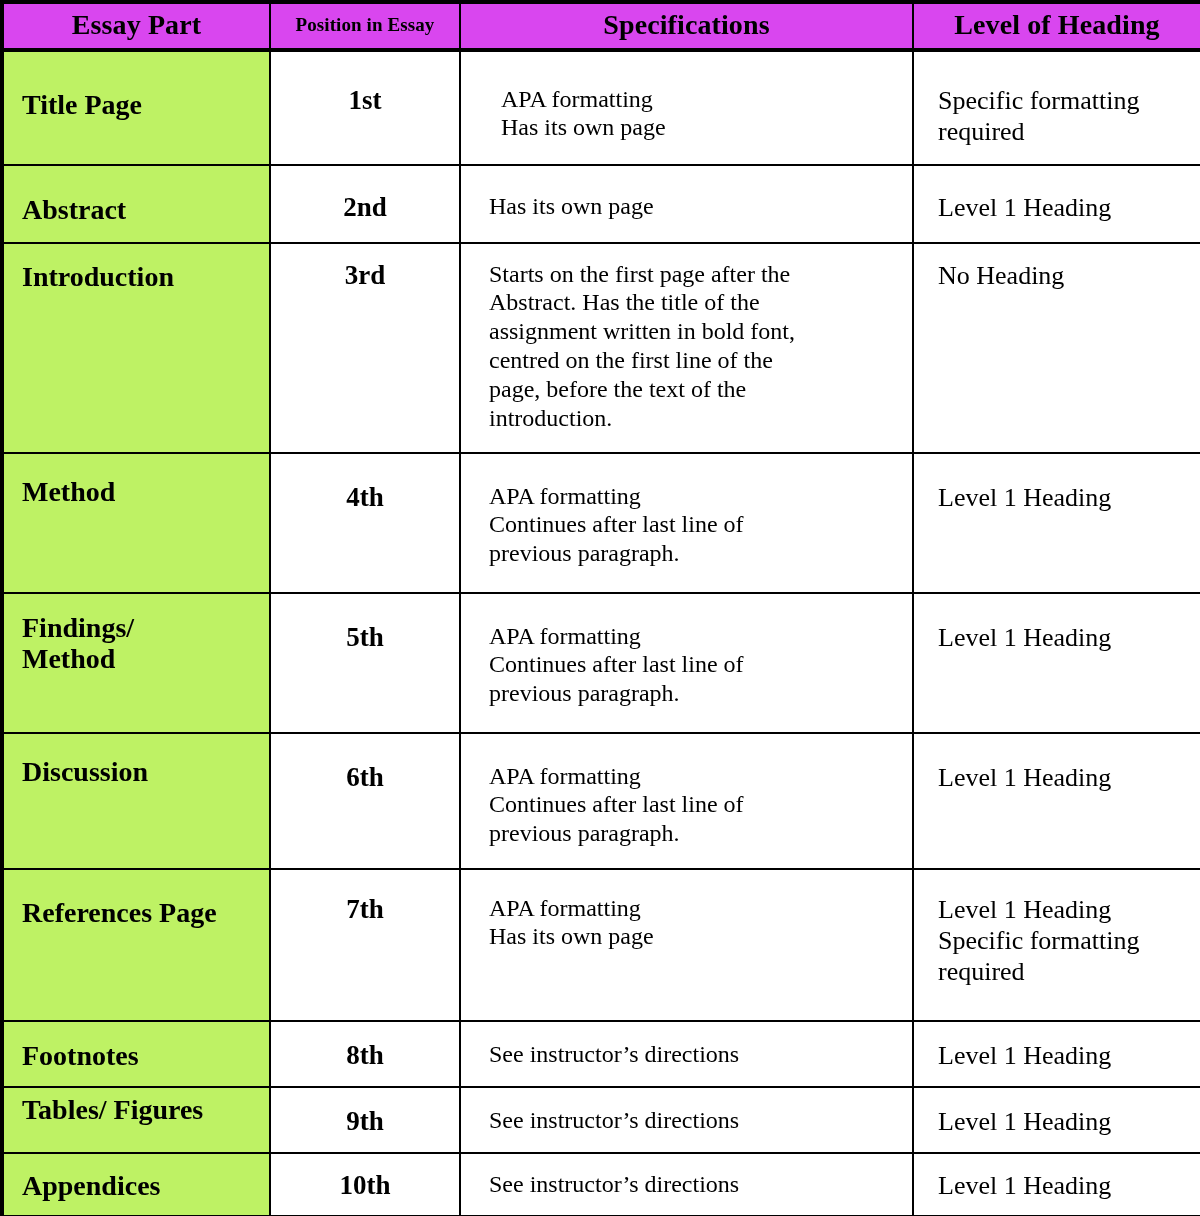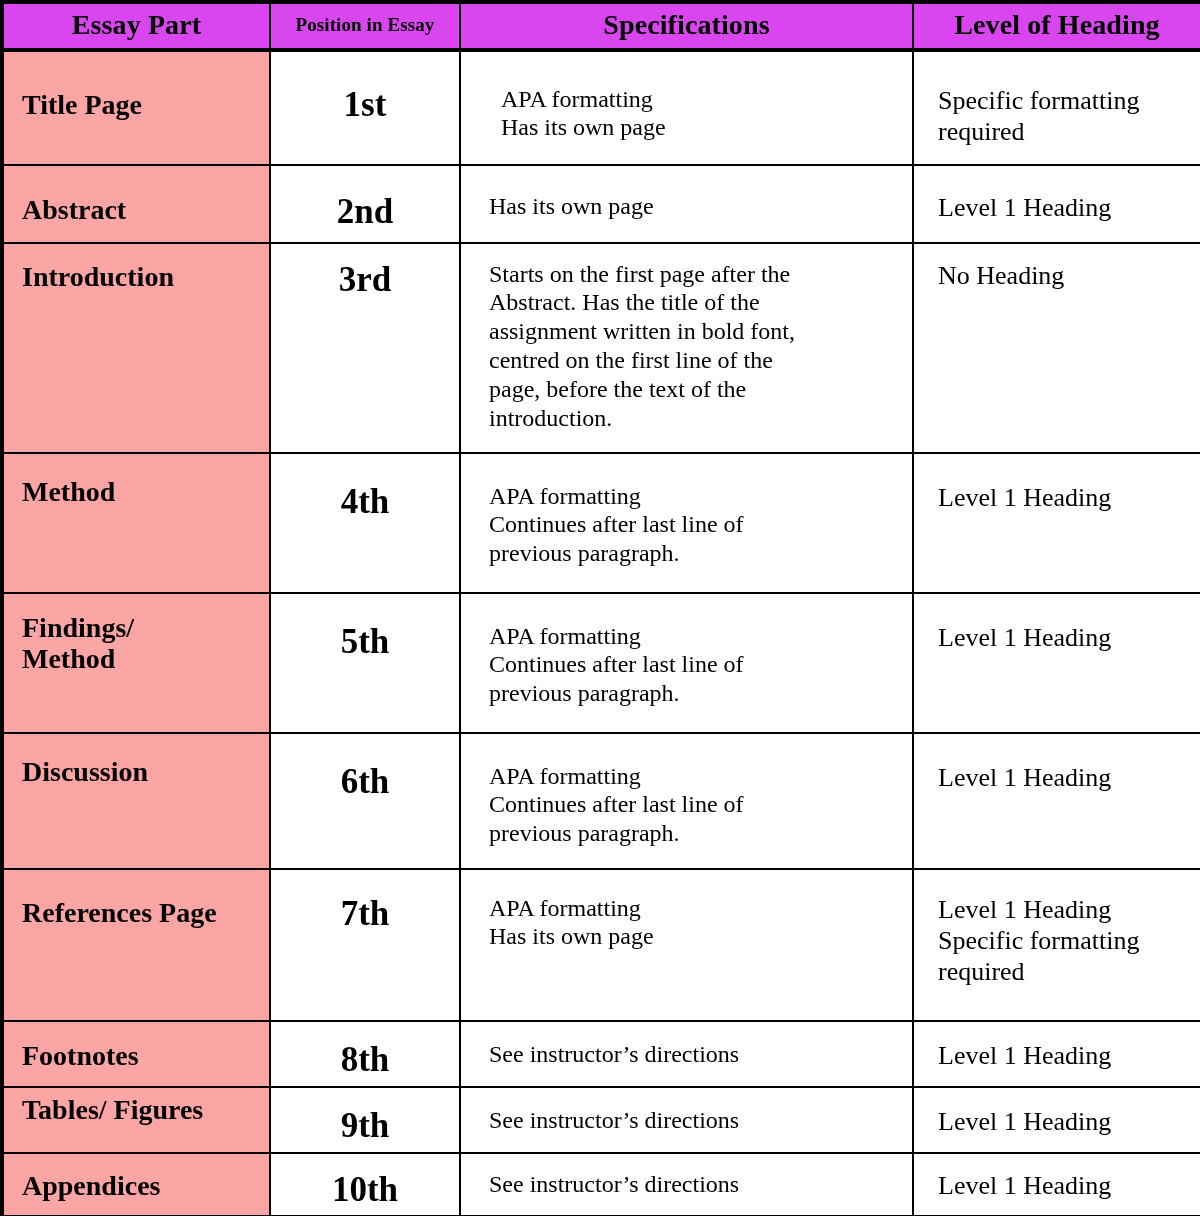--- a/index.html
+++ b/index.html
@@ -54,33 +54,33 @@
   }
 
   
   tbody td {
     border: 2px solid #000;
     vertical-align: top;
     background: #ffffff;
   }
 
   td.part {
-    background: #fca5a5;
+    background: #bef264;
     font-weight: bold;
     font-size: 28px;
     line-height: 1.12;
     padding-left: 18px;
     padding-right: 6px;
     white-space: pre-line;
   }
 
   td.pos {
     text-align: center;
     font-weight: bold;
-    font-size: 35px;
+    font-size: 27px;
     padding-left: 2px;
     padding-right: 2px;
   }
 
   td.spec {
     font-size: 24px;
     line-height: 1.20;
     padding-left: 28px;
     padding-right: 7px;
     white-space: pre-line;

